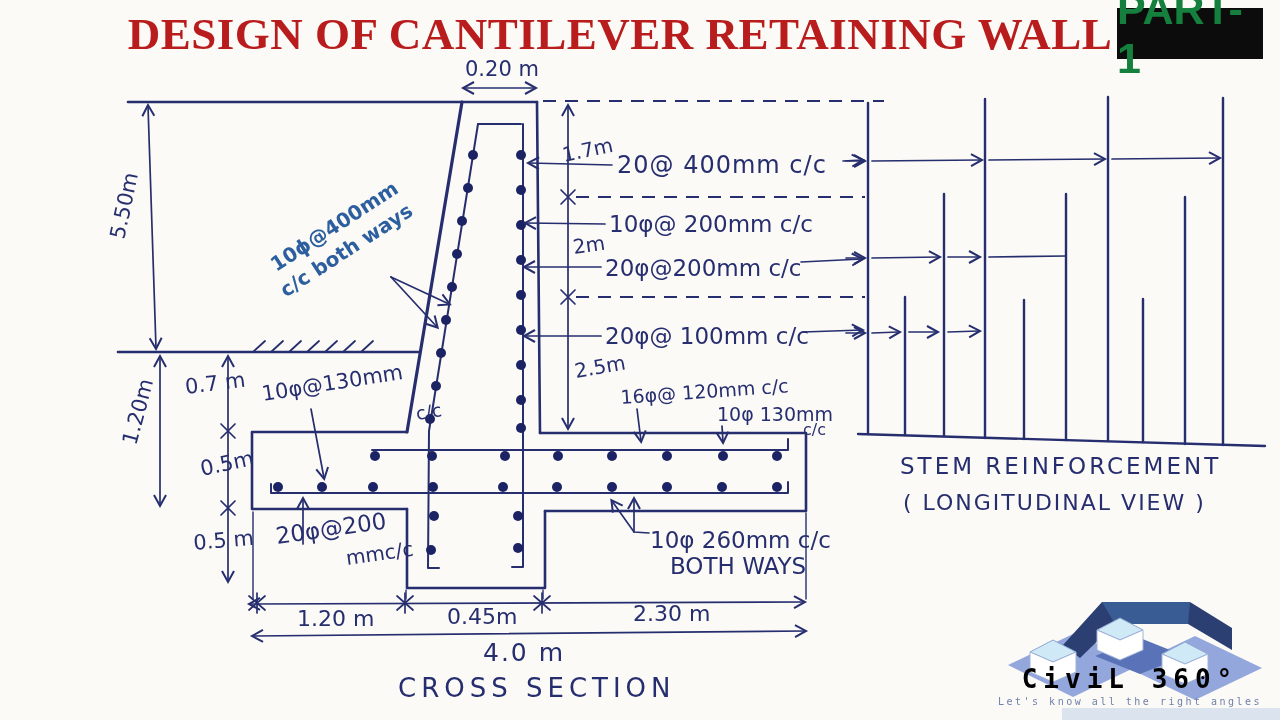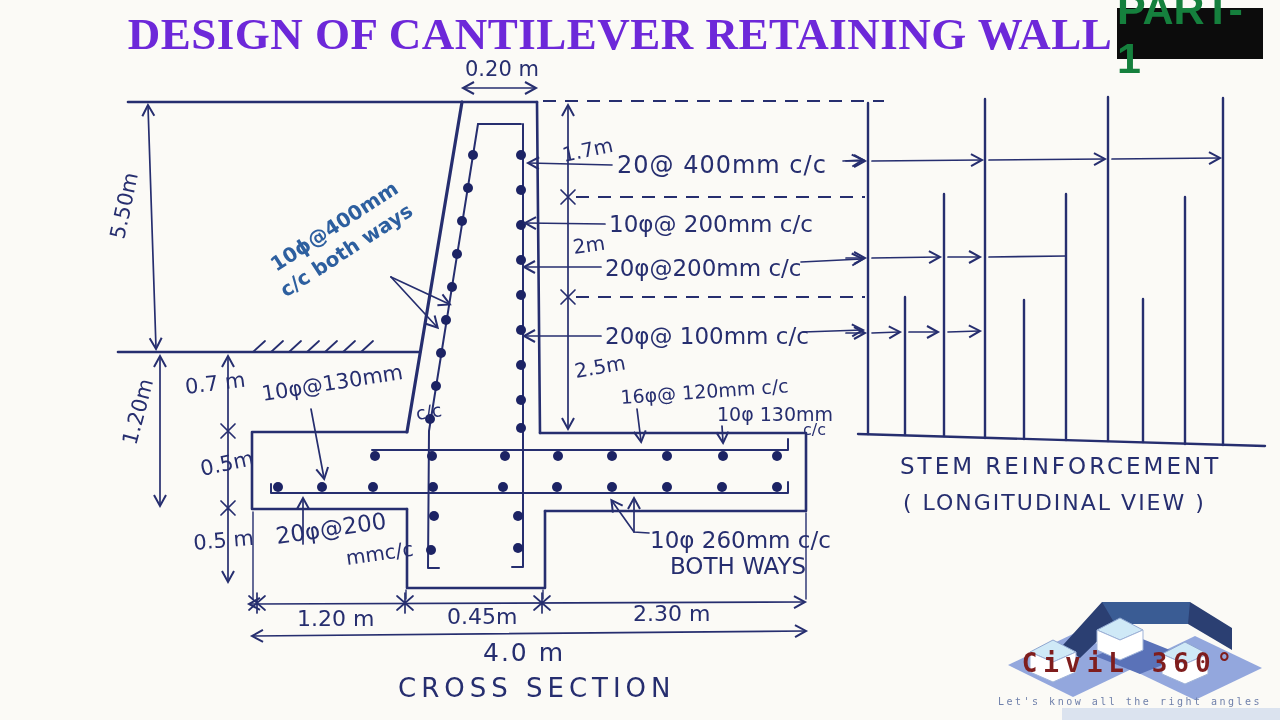--- a/index.html
+++ b/index.html
@@ -1,29 +1,29 @@
 <!DOCTYPE html>
 <html><head>
 <meta charset="utf-8">
 <style>
   html,body{margin:0;padding:0;}
   .stage{position:relative;width:1280px;height:720px;background:#fbfaf6;overflow:hidden;
          font-family:"DejaVu Sans",sans-serif;}
   .title{position:absolute;left:120px;top:8px;width:1000px;text-align:center;
          font-family:"Liberation Serif","DejaVu Serif",serif;font-weight:bold;
-         font-size:45px;color:#6d28d9;letter-spacing:.5px;white-space:nowrap;}
+         font-size:45px;color:#b91c1c;letter-spacing:.5px;white-space:nowrap;}
   .badge{position:absolute;left:1117px;top:8px;width:146px;height:51px;background:#0c0c0c;
          display:flex;align-items:center;justify-content:center;}
   .badge span{font-family:"Liberation Sans",sans-serif;font-weight:bold;font-size:43px;color:#15803d;}
   svg text{font-family:"DejaVu Sans",sans-serif;}
   .hw{fill:#262e6f;}
   .typed{fill:#2d5f9f;font-weight:bold;}
-  .logo-name{position:absolute;left:1008px;top:648px;width:244px;text-align:center;
+  .logo-name{position:absolute;left:1008px;top:664px;width:244px;text-align:center;
              font-family:"DejaVu Sans Mono",monospace;font-weight:bold;font-size:26px;
-             color:#7f1d1d;letter-spacing:6px;white-space:nowrap;}
+             color:#000000;letter-spacing:6px;white-space:nowrap;}
   .logo-tag{position:absolute;left:998px;top:696px;width:264px;text-align:center;
             font-family:"DejaVu Sans Mono",monospace;font-size:10px;color:#7081ab;
             letter-spacing:2.5px;white-space:nowrap;}
   .corner-strip{position:absolute;left:1062px;top:708px;width:218px;height:12px;
                 background:#cdd8ec;opacity:.7;}
 </style>
 </head>
 <body>
 
 <div class="stage">

